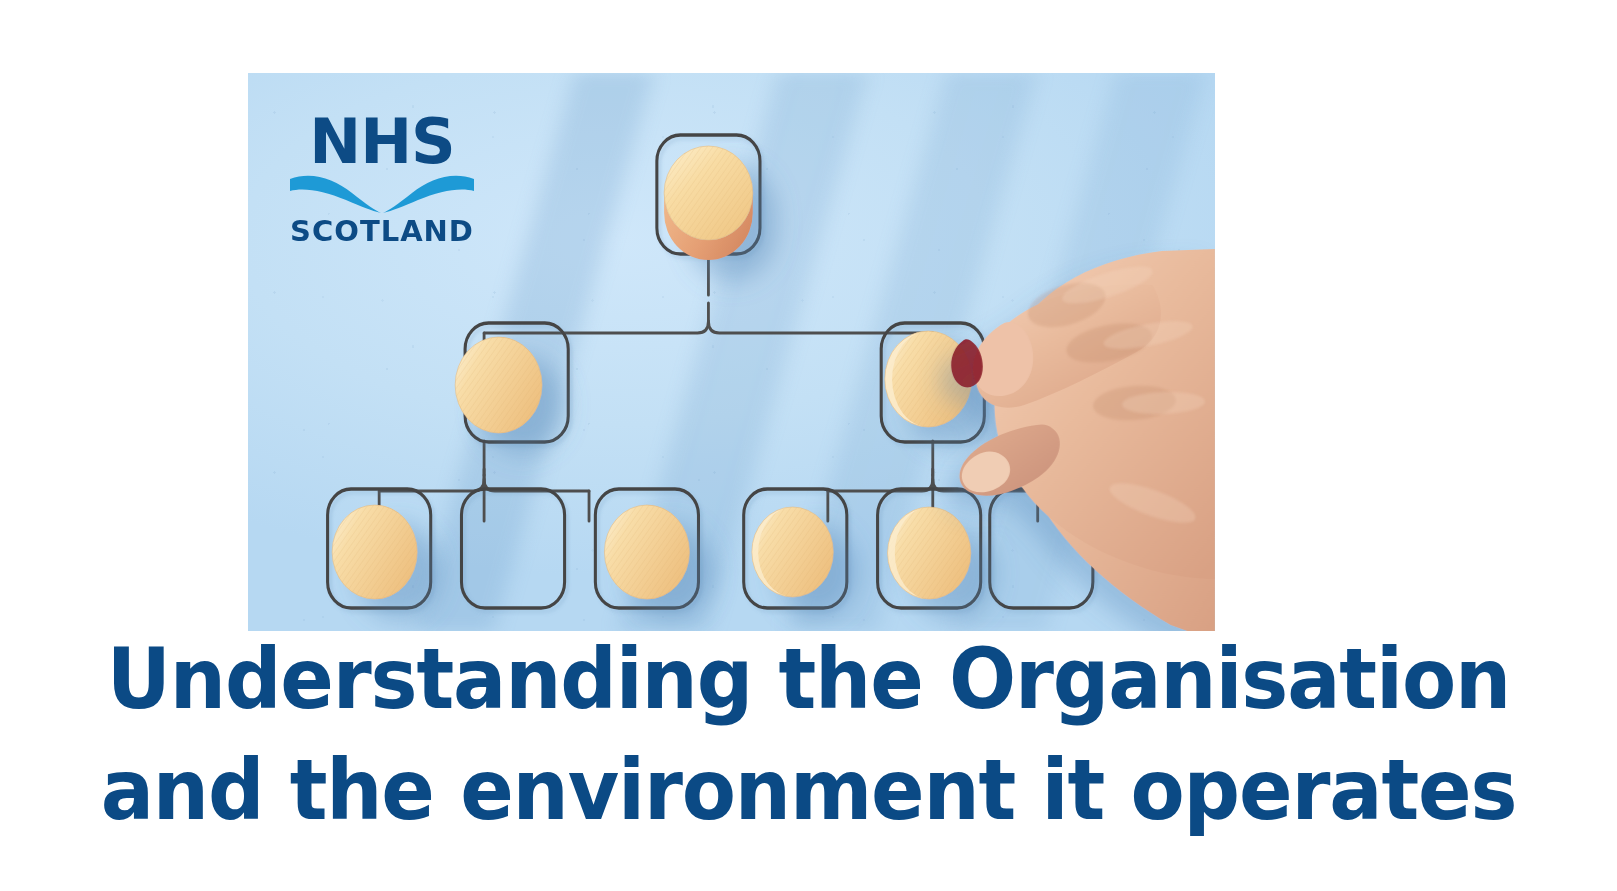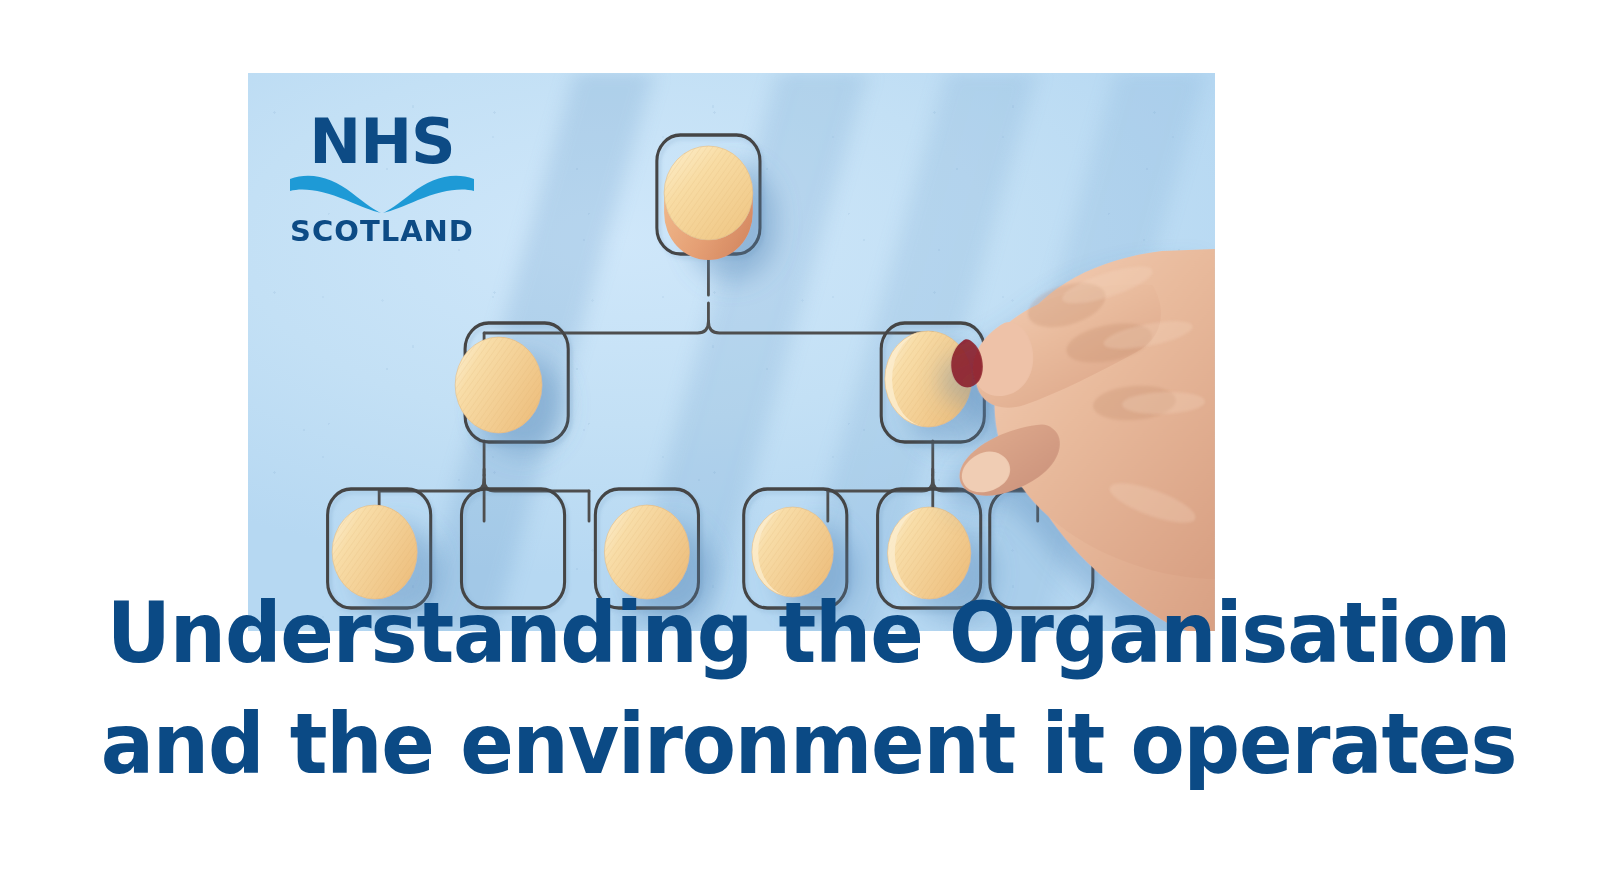--- a/index.html
+++ b/index.html
@@ -74,21 +74,21 @@
     left: 34px;
     top: 28px;
     width: 200px;
     height: 150px;
   }
 
   
   .title-block {
     position: absolute;
     left: 0;
-    top: 578px;
+    top: 624px;
     width: 1617px;
     text-align: center;
   }
   .title-line {
     font-family: "DejaVu Sans", "Liberation Sans", sans-serif;
     font-weight: bold;
     font-size: 84px;
     line-height: 1.32;
     letter-spacing: -1.2px;
     color: #0b4a85;

